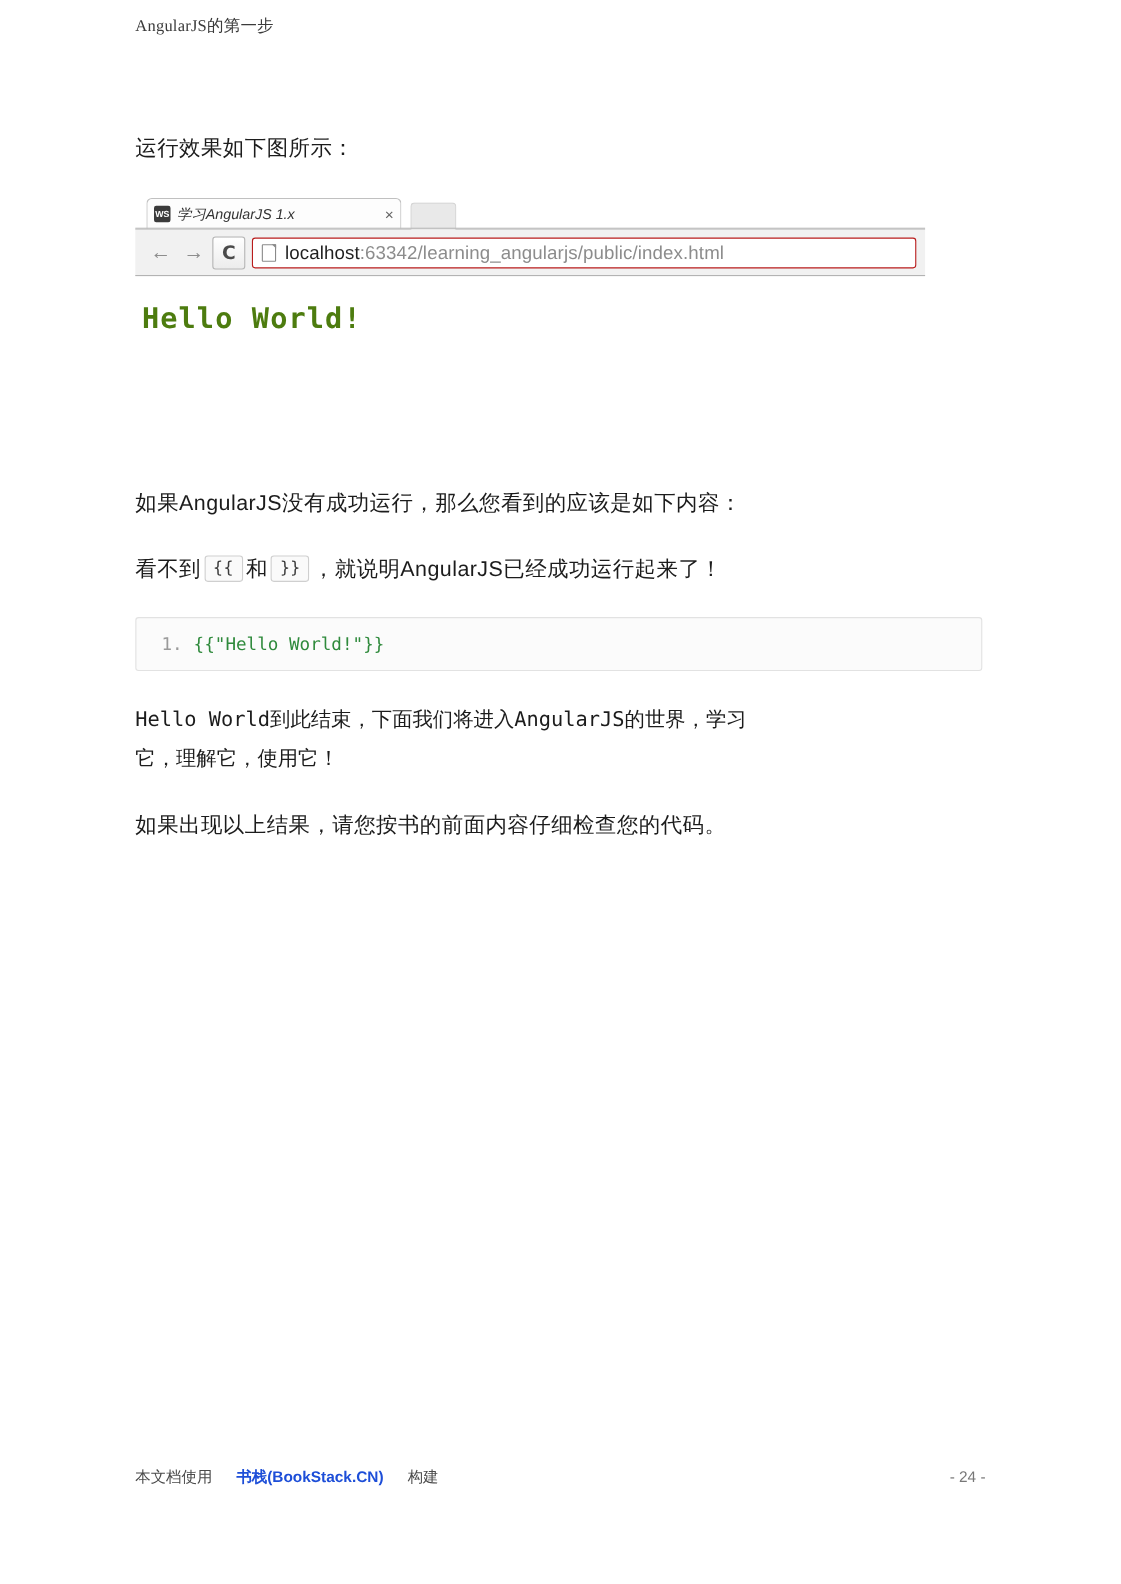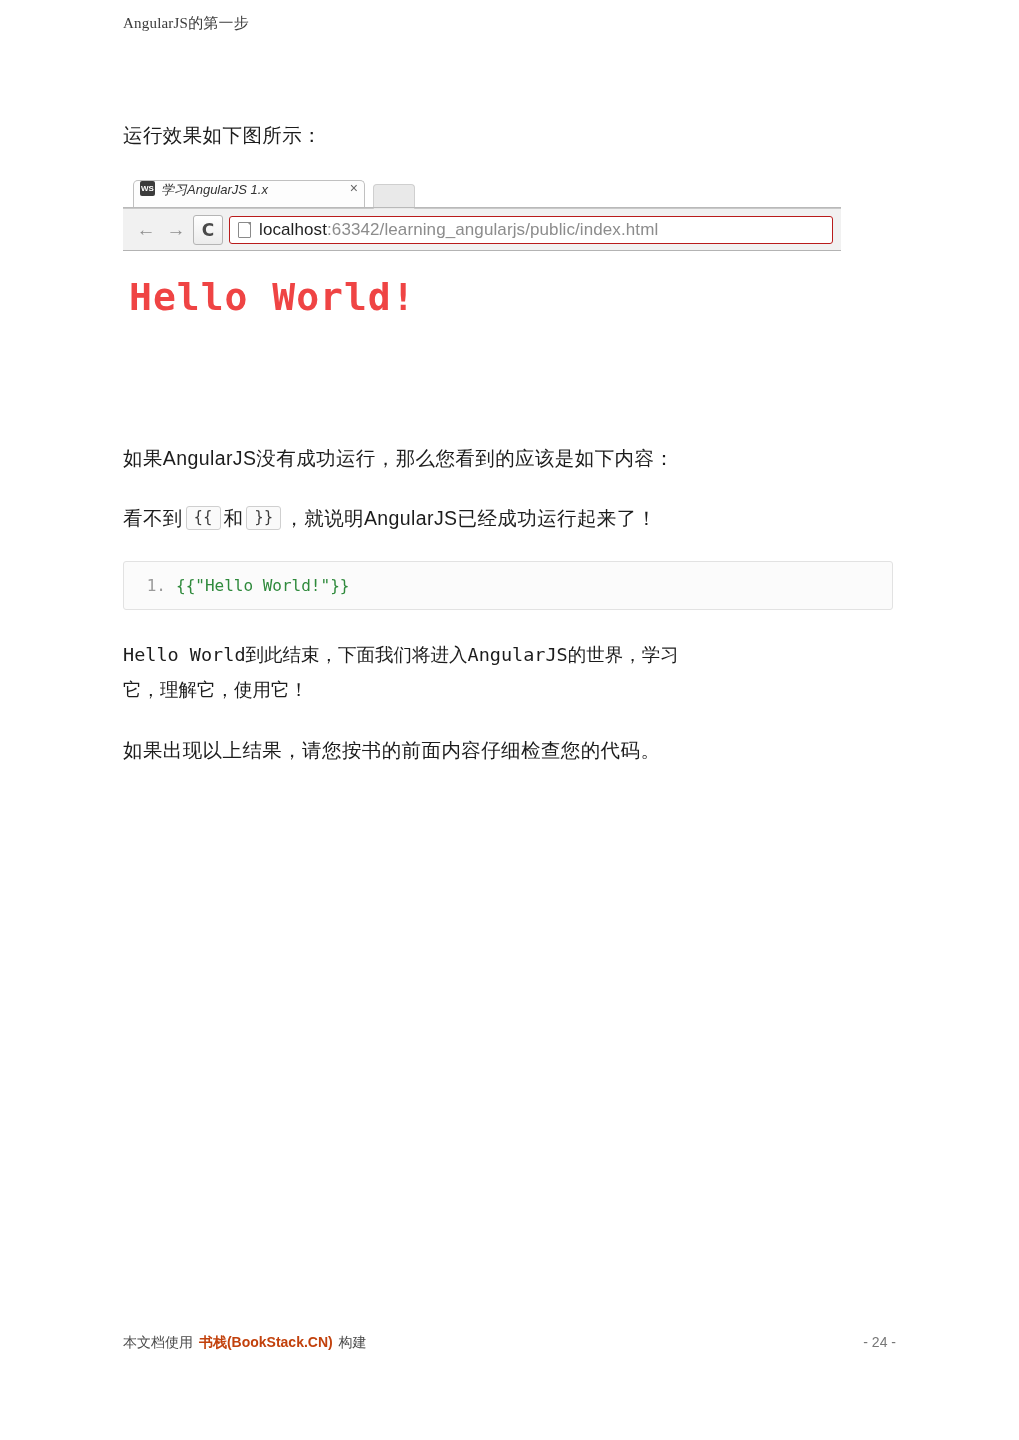--- a/index.html
+++ b/index.html
@@ -84,20 +84,21 @@
     left: 10px;
     top: 2px;
     height: 28px;
     width: 232px;
     background: #fdfdfd;
     border: 1px solid #c0c0c0;
     border-bottom: none;
     border-radius: 5px 5px 0 0;
     box-sizing: border-box;
     display: flex;
+    align-items: center;
     padding: 0 6px;
     transform: skewX(0deg);
   }
   .tab-favicon {
     width: 15px;
     height: 15px;
     background: #3b3b3b;
     color: #fff;
     font-size: 8px;
     font-weight: 700;
@@ -213,23 +214,23 @@
     color: #1f1f1f;
   }
   .viewport {
     height: 120px;
     background: #ffffff;
     padding: 24px 0 0 6px;
     box-sizing: border-box;
   }
   .hello {
     font-family: "DejaVu Sans Mono", monospace;
-    font-size: 38px;
+    font-size: 26px;
     font-weight: 700;
-    color: #ef4444;
+    color: #4d7c0f;
     letter-spacing: 1px;
   }
 
   
   .chip {
     display: inline-block;
     border: 1px solid #cfcfcf;
     background: #fafafa;
     border-radius: 3px;
     padding: 1px 7px;
@@ -277,24 +278,24 @@
     right: 123px;
     bottom: 88px;
     display: flex;
     align-items: baseline;
     justify-content: space-between;
     font-size: 14px;
     color: #4a4a4a;
   }
   .footer-left { white-space: nowrap; }
   .footer-link {
-    color: #c2410c;
+    color: #1d4ed8;
     font-weight: 700;
     text-decoration: none;
-    margin: 0 2px;
+    margin: 0 18px;
   }
   .footer-right {
     color: #777;
     font-size: 14px;
   }
 </style>
 </head>
 <body>
 
 <div class="page">

